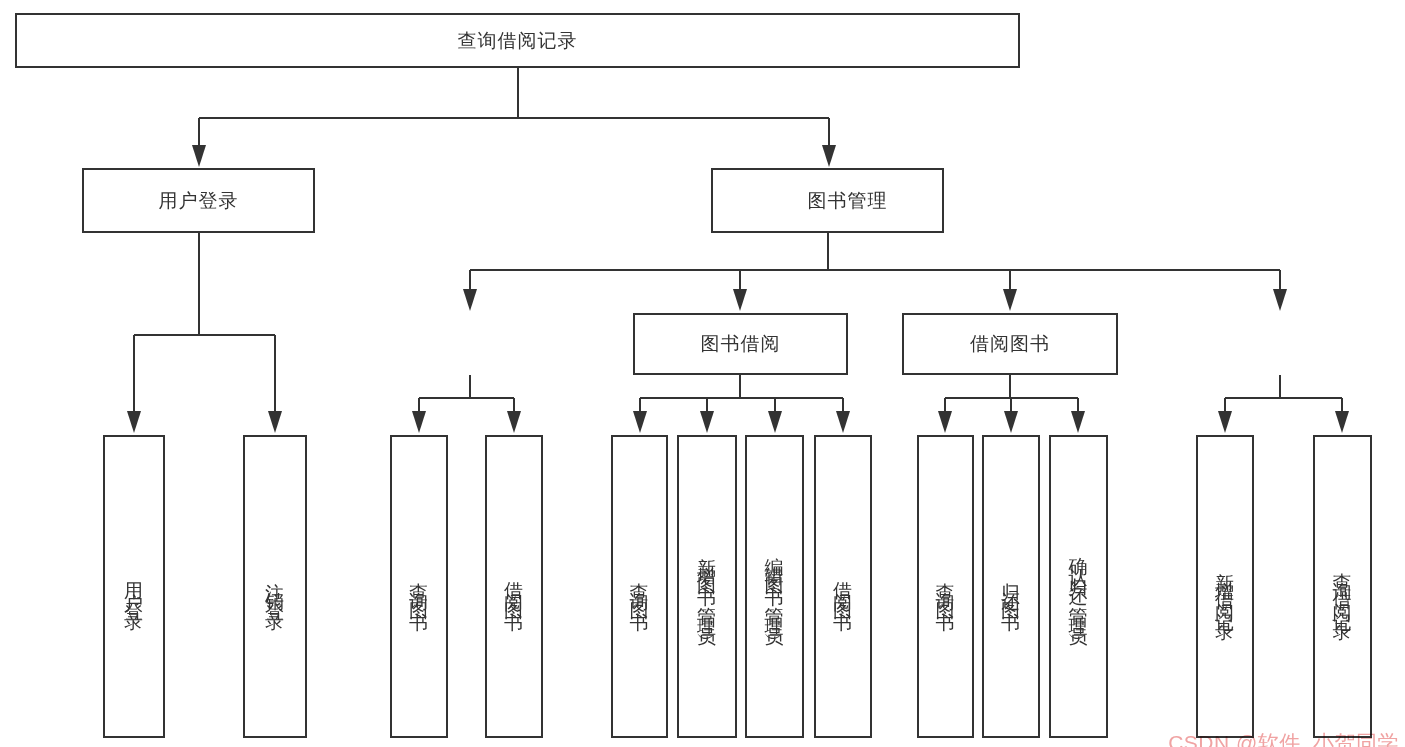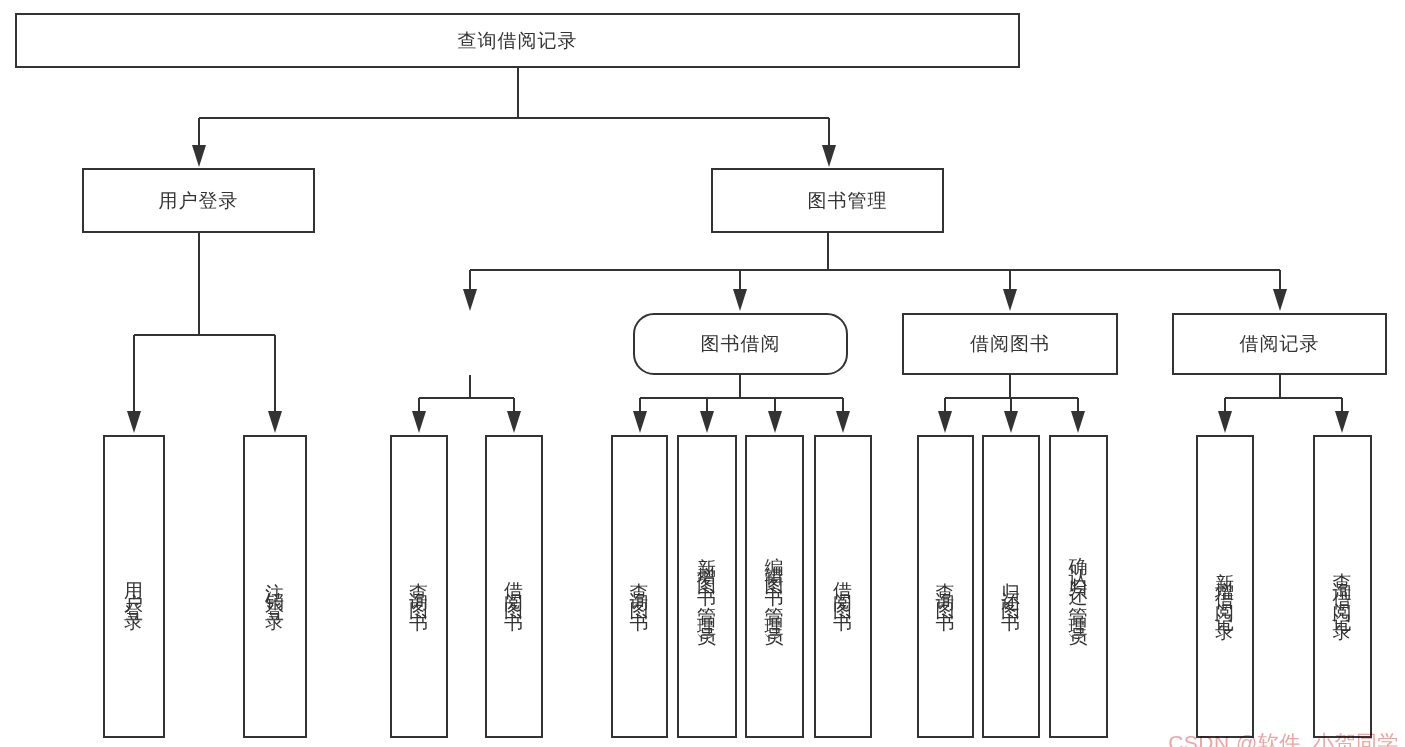--- a/index.html
+++ b/index.html
@@ -75,28 +75,25 @@
     <span>查询借阅记录</span>
   </div>
 
   <div class="node" style="left:82px;top:168px;width:233px;height:65px;">
     <span>用户登录</span>
   </div>
   <div class="node" style="left:711px;top:168px;width:233px;height:65px;padding-left:40px;">
     <span>图书管理</span>
   </div>
 
-  <div class="node" style="left:633px;top:313px;width:215px;height:62px;border-radius:21px;">
+  <div class="node" style="left:633px;top:313px;width:215px;height:62px;">
     <span>图书借阅</span>
   </div>
   <div class="node" style="left:902px;top:313px;width:216px;height:62px;">
     <span>借阅图书</span>
-  </div>
-  <div class="node" style="left:1172px;top:313px;width:215px;height:62px;">
-    <span>借阅记录</span>
   </div>
 
   <div class="vnode" style="left:103px;top:435px;width:62px;height:303px;">
     <span class="vtext">用户登录</span>
   </div>
   <div class="vnode" style="left:243px;top:435px;width:64px;height:303px;">
     <span class="vtext">注销登录</span>
   </div>
 
   <div class="vnode" style="left:390px;top:435px;width:58px;height:303px;">

